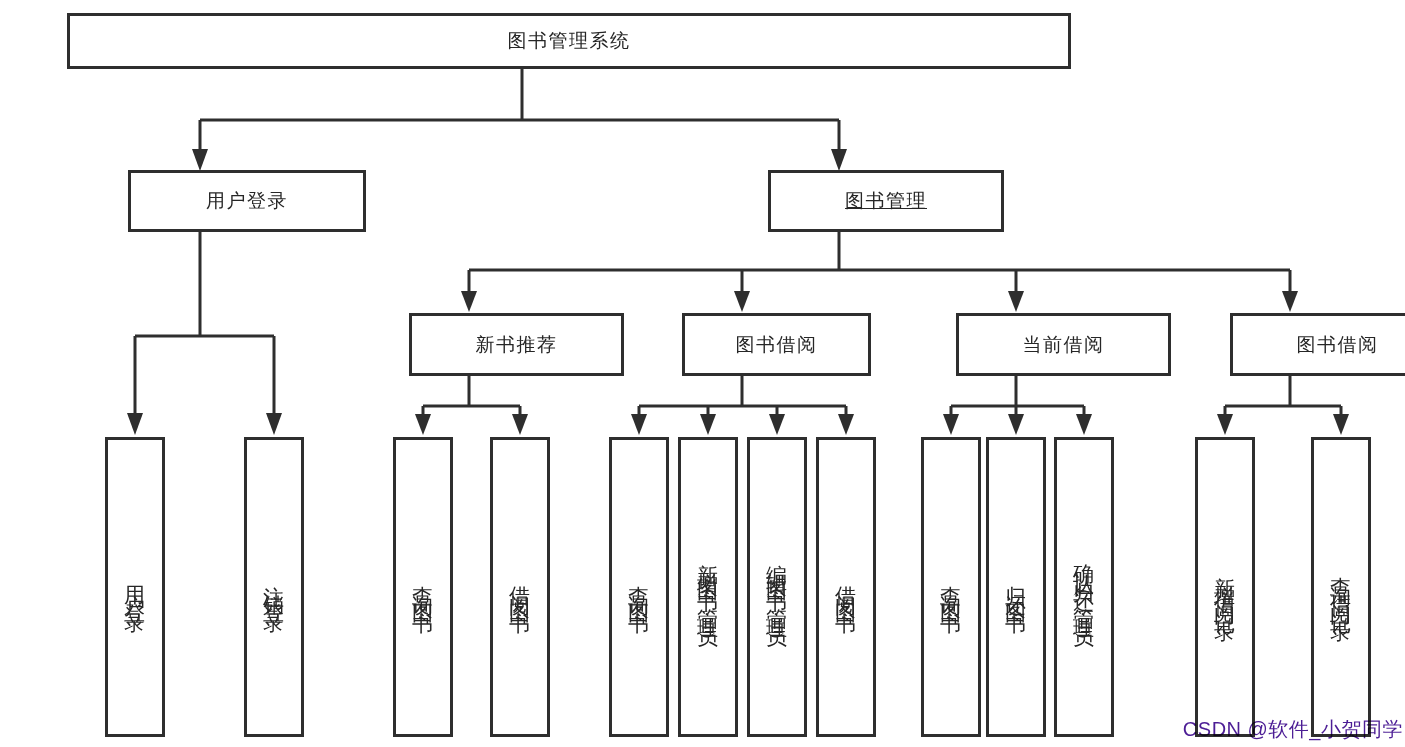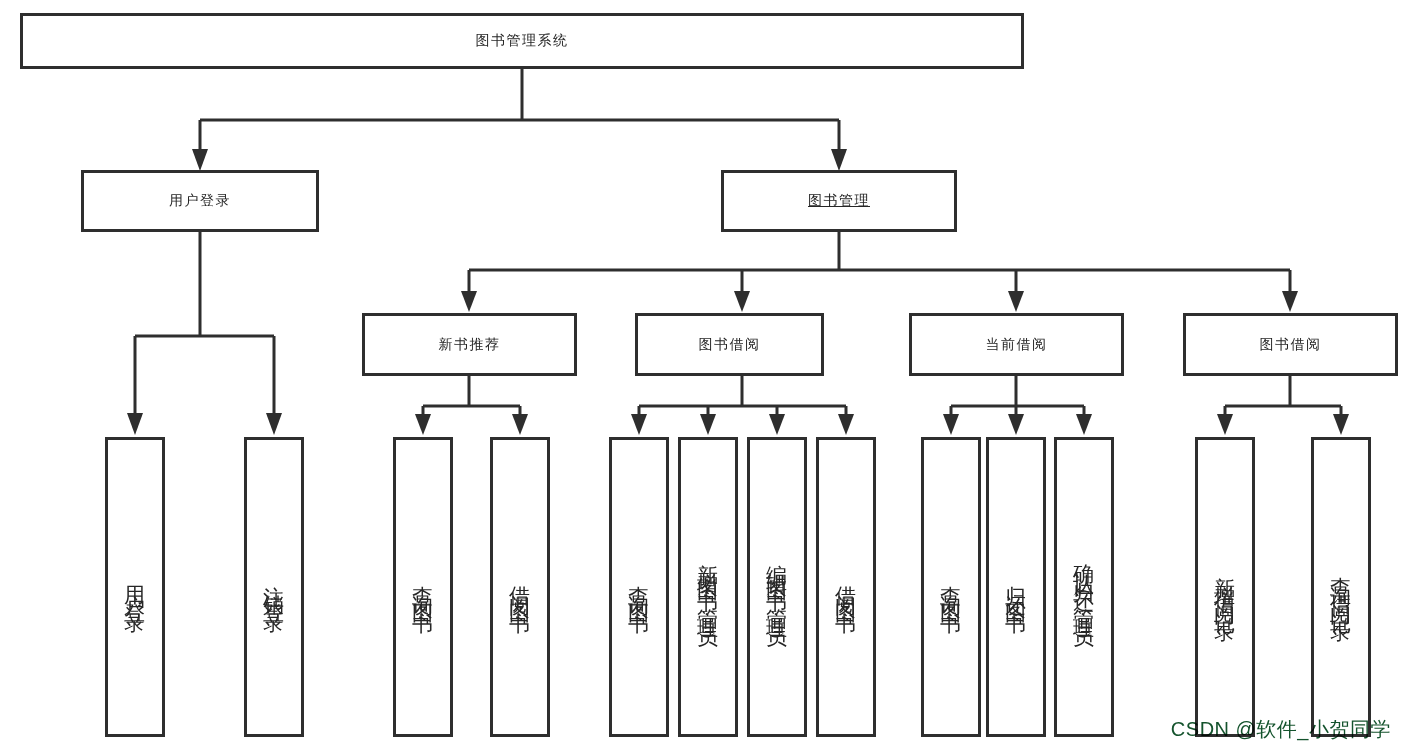--- a/index.html
+++ b/index.html
@@ -7,33 +7,33 @@
     position:relative; width:1405px; height:747px;
     background:#ffffff; overflow:hidden;
     font-family:"Liberation Sans","DejaVu Sans",sans-serif;
   }
   .box {
     position:absolute; box-sizing:border-box;
     background:#ffffff; border:3px solid #2e2e2e;
     display:flex; align-items:center; justify-content:center;
     color:#262626;
   }
-  .hbox { font-size:14px; letter-spacing:1.5px; white-space:nowrap; }
+  .hbox { font-size:19px; letter-spacing:1.5px; white-space:nowrap;margin-left:47px; }
   .vbox .vtext {
     writing-mode:vertical-rl; text-orientation:mixed;
     font-size:21px; letter-spacing:9px; line-height:1;
     color:#262626; white-space:nowrap;
   }
   .connectors { position:absolute; left:0; top:0; width:1405px; height:747px; }
   .connectors path { stroke:#2e2e2e; stroke-width:3; fill:none; }
   .connectors polygon { fill:#2e2e2e; stroke:none; }
   .watermark {
-    position:absolute; right:14px; bottom:4px;
+    position:absolute; right:2px; bottom:4px;
     font-size:20px; letter-spacing:0.5px;
-    color:#14532d; mix-blend-mode:multiply;
+    color:#4c1d95; mix-blend-mode:multiply;
     white-space:nowrap; z-index:5;
   }
 </style>
 </head>
 <body>
 
 <div class="stage">
 
   <svg class="connectors" viewBox="0 0 1405 747" xmlns="http://www.w3.org/2000/svg">
 

